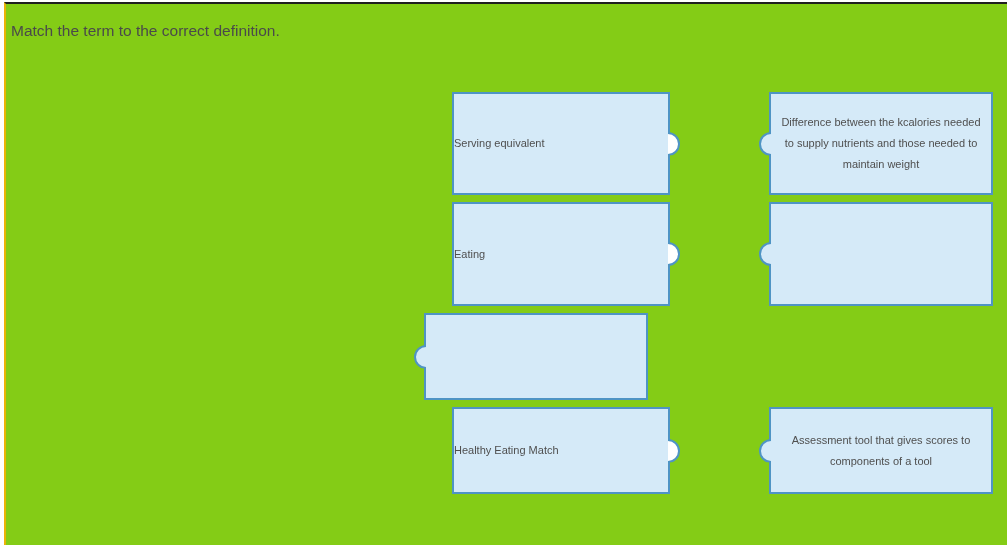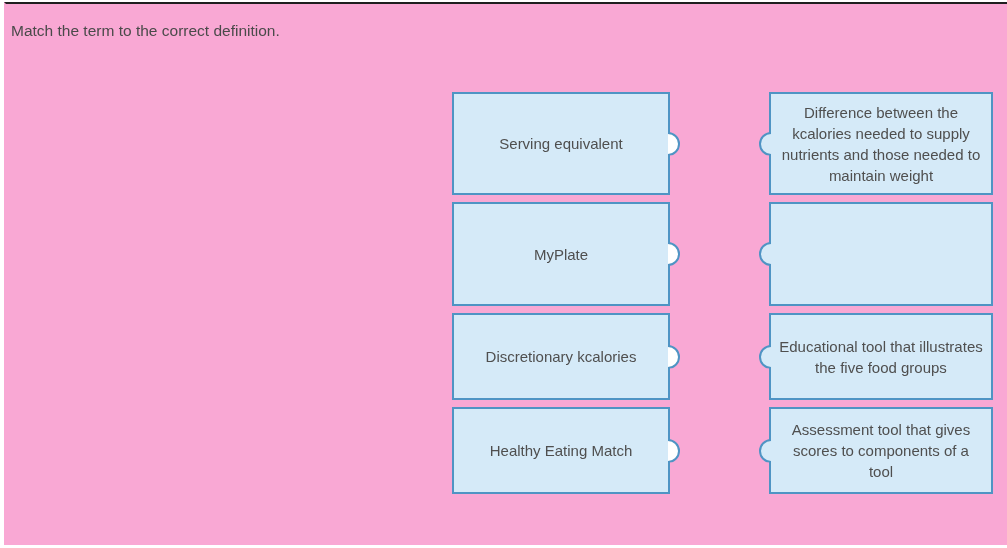--- a/index.html
+++ b/index.html
@@ -10,23 +10,23 @@
     background: #ffffff;
     font-family: "Liberation Sans", sans-serif;
     overflow: hidden;
   }
   .frame {
     position: absolute;
     left: 4px;
     top: 2px;
     width: 1001px;
     height: 541px;
-    border-left: 2px solid #f9a8d4;
+    border-left: 2px solid #eab308;
     border-top: 2px solid #1f1f1f;
-    background: #f9a8d4;
+    background: #84cc16;
   }
   .prompt {
     position: absolute;
     left: 5px;
     top: 18px;
     font-size: 15.5px;
     color: #4a4a4a;
   }
   .match-area {
     position: absolute;
@@ -44,24 +44,24 @@
   .def-cell  { width: 224px; height: 100%; }
   .box {
     box-sizing: border-box;
     position: relative;
     width: 100%;
     height: 100%;
     background: #d5eaf8;
     border: 2px solid #4f94c4;
     display: flex;
     align-items: center;
-    justify-content: center;
+    justify-content: flex-start;
     text-align: center;
     color: #4f4f4f;
-    font-size: 15px;
+    font-size: 11px;
     line-height: 21px;
     cursor: pointer;
   }
   .def-box { padding: 0 8px; }
   .tab {
     position: absolute;
     width: 20px;
     height: 20px;
     border: 2px solid #4f94c4;
     border-radius: 50%;
@@ -99,41 +99,34 @@
         <div class="box def-box">
           <span>Difference between the kcalories needed to supply nutrients and those needed to maintain weight</span>
           <span class="tab tab-left"></span>
         </div>
       </div>
     </div>
 
     <div class="match-row tall2">
       <div class="term-cell">
         <div class="box term-box">
-          <span>MyPlate</span>
+          <span>Eating</span>
           <span class="tab tab-right"></span>
         </div>
       </div>
       <div class="def-cell">
         <div class="box def-box">
           <span class="tab tab-left"></span>
         </div>
       </div>
     </div>
 
     <div class="match-row short">
-      <div class="term-cell">
-        <div class="box term-box">
-          <span>Discretionary kcalories</span>
-          <span class="tab tab-right"></span>
-        </div>
-      </div>
       <div class="def-cell">
         <div class="box def-box">
-          <span>Educational tool that illustrates the five food groups</span>
           <span class="tab tab-left"></span>
         </div>
       </div>
     </div>
 
     <div class="match-row short">
       <div class="term-cell">
         <div class="box term-box">
           <span>Healthy Eating Match</span>
           <span class="tab tab-right"></span>

